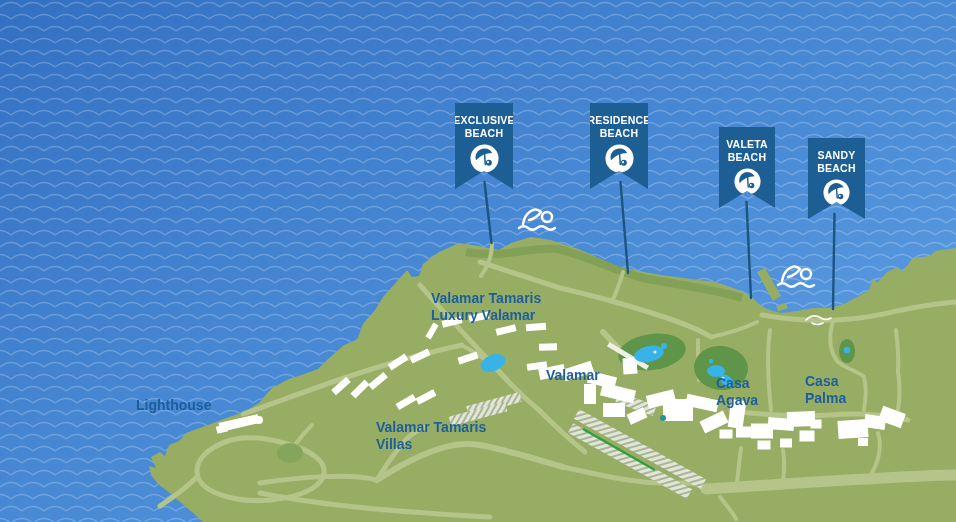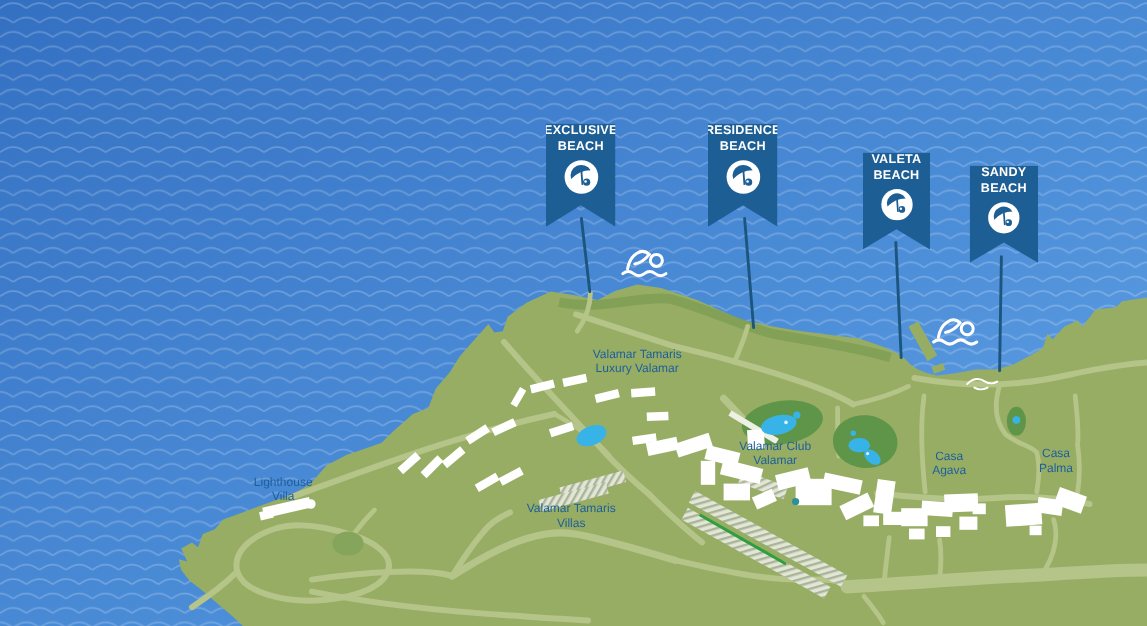--- a/index.html
+++ b/index.html
@@ -9,27 +9,27 @@
   }
   .map-svg{position:absolute;left:0;top:0;z-index:1;}
   .flag{position:absolute;z-index:3;cursor:pointer;}
   .flag-banner{
     width:100%;height:100%;background:#1d5f95;
     clip-path:polygon(0 0,100% 0,100% 100%,50% 79%,0 100%);
     display:flex;flex-direction:column;align-items:center;
   }
   .flag-text{
     color:#ffffff;font-weight:bold;font-size:10.5px;line-height:12.5px;
-    letter-spacing:.2px;text-align:center;margin-top:0;
+    letter-spacing:.2px;text-align:center;margin-top:11px;
   }
   .flag-text span{display:block;}
   .flag-icon{margin-top:5px;line-height:0;}
   .area-label{
-    position:absolute;z-index:2;text-align:center;color:#1d5f9b;
-    font-weight:normal;font-size:10px;line-height:1.22;
+    position:absolute;z-index:2;text-align:left;color:#1d5f9b;
+    font-weight:bold;font-size:14px;line-height:1.22;
   }
   .area-label span{display:block;}
 </style>
 </head>
 <body>
 
 <div class="stage">
 
   <svg class="map-svg" width="956" height="522" viewBox="0 0 956 522">
     <defs>
@@ -287,37 +287,35 @@
       </div>
     </div>
   </div>
 
   <div class="area-label" style="left:431px;top:290px;width:200px">
     <span>Valamar Tamaris</span>
     <span>Luxury Valamar</span>
   </div>
 
   <div class="area-label" style="left:546px;top:367px;width:200px">
-    <span>Valamar Club</span>
     <span>Valamar</span>
   </div>
 
   <div class="area-label" style="left:716px;top:375px;width:150px">
     <span>Casa</span>
     <span>Agava</span>
   </div>
 
   <div class="area-label" style="left:805px;top:373px;width:150px">
     <span>Casa</span>
     <span>Palma</span>
   </div>
 
   <div class="area-label" style="left:136px;top:397px;width:200px">
     <span>Lighthouse</span>
-    <span>Villa</span>
   </div>
 
   <div class="area-label" style="left:376px;top:419px;width:200px">
     <span>Valamar Tamaris</span>
     <span>Villas</span>
   </div>
 
 </div>
 
 </body></html>

